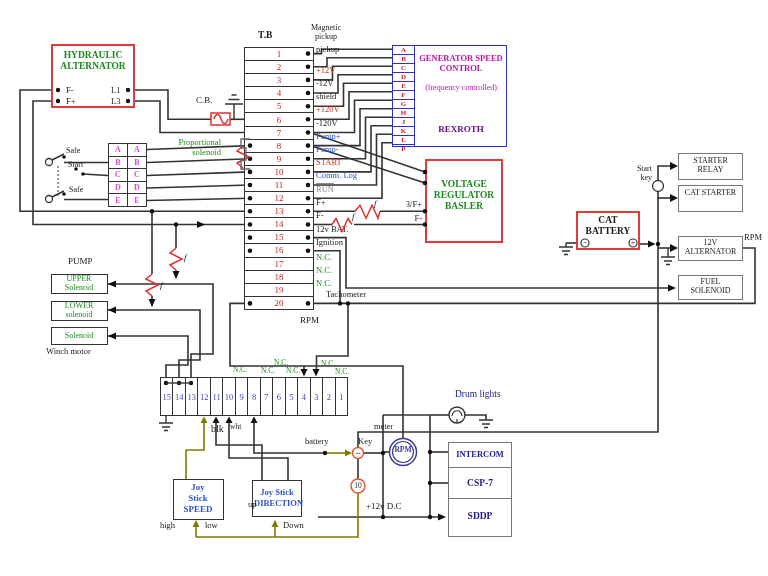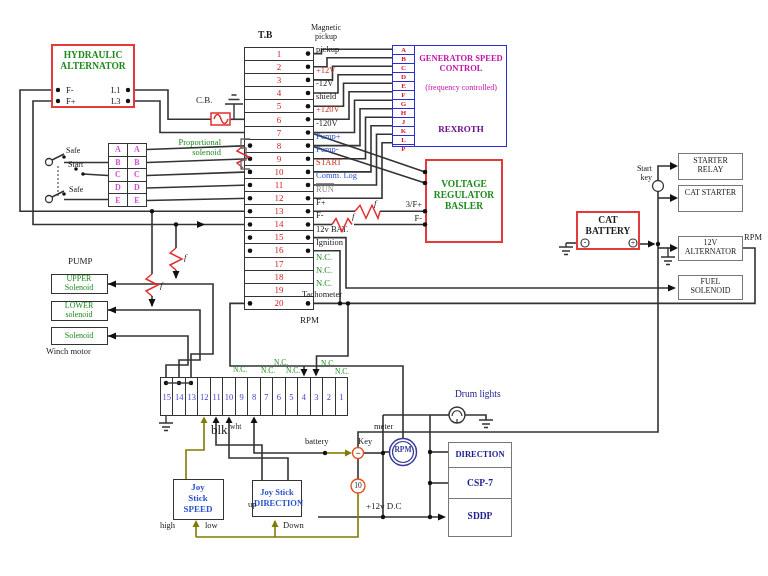--- a/index.html
+++ b/index.html
@@ -219,21 +219,21 @@
   <div class="lbl c-red" style="left:316px;top:158px;">START</div>
   <div class="lbl c-blue" style="left:316px;top:171px;">Comm. Log</div>
   <div class="lbl c-gray" style="left:316px;top:185px;">RUN</div>
   <div class="lbl c-black" style="left:316px;top:198px;">F+</div>
   <div class="lbl c-black" style="left:316px;top:211px;">F-</div>
   <div class="lbl c-black" style="left:316px;top:225px;">12v BAT.</div>
   <div class="lbl c-black" style="left:316px;top:238px;">Ignition</div>
   <div class="lbl c-green" style="left:316px;top:253px;">N.C.</div>
   <div class="lbl c-green" style="left:316px;top:266px;">N.C.</div>
   <div class="lbl c-green" style="left:316px;top:279px;">N.C.</div>
-  <div class="lbl c-black" style="left:302px;top:290px;">Tachometer</div>
+  <div class="lbl c-black" style="left:313px;top:290px;padding-left:13px;">Tachometer</div>
   <div class="lbl" style="left:300px;top:315px;font-size:9px;">RPM</div>
 
   <div class="box blue-box" style="left:392px;top:45px;width:115px;height:102px;">
     <div style="position:absolute;left:0;top:0;width:22px;height:100%;border-right:1.6px solid #2d2dd2;box-sizing:border-box;">
       <div class="gsc-col">
           <div class="gsc-cell">A</div>
           <div class="gsc-cell">B</div>
           <div class="gsc-cell">C</div>
           <div class="gsc-cell">D</div>
           <div class="gsc-cell">E</div>
@@ -315,21 +315,21 @@
         <div class="bcell">2</div>
         <div class="bcell">1</div>
       </div>
   </div>
   <div class="lbl c-green" style="left:233px;top:366px;font-size:7.5px;">N.C.</div>
   <div class="lbl c-green" style="left:261px;top:367px;font-size:7.5px;">N.C.</div>
   <div class="lbl c-green" style="left:274px;top:359px;font-size:7.5px;">N.C.</div>
   <div class="lbl c-green" style="left:286px;top:367px;font-size:7.5px;">N.C.</div>
   <div class="lbl c-green" style="left:321px;top:360px;font-size:7.5px;">N.C.</div>
   <div class="lbl c-green" style="left:335px;top:368px;font-size:7.5px;">N.C.</div>
-  <div class="lbl" style="left:211px;top:423px;font-size:13px;">blk</div>
+  <div class="lbl" style="left:211px;top:423px;font-size:10px;">blk</div>
   <div class="lbl" style="left:230px;top:423px;font-size:7.5px;">wht</div>
 
   <div class="box blk-box" style="left:173px;top:479px;width:51px;height:41px;">
     <div class="lbl wrap ctr b c-blue" style="left:7px;top:2px;width:34px;font-size:9px;line-height:1.2;">Joy Stick SPEED</div>
   </div>
   <div class="box blk-box" style="left:252px;top:480px;width:50px;height:37px;">
     <div class="lbl wrap ctr b c-blue" style="left:1px;top:6px;width:46px;font-size:8.5px;line-height:1.25;">Joy Stick DIRECTION</div>
   </div>
   <div class="lbl" style="left:160px;top:521px;">high</div>
   <div class="lbl" style="left:205px;top:521px;">low</div>
@@ -341,21 +341,21 @@
   <div class="lbl ctr b" style="left:352px;top:447.5px;width:12px;font-size:9px;z-index:6;">−</div>
   <div class="lbl ctr" style="left:351px;top:481.5px;width:14px;font-size:7.5px;z-index:6;">10</div>
   <div class="lbl" style="left:366px;top:501px;font-size:9px;">+12v D.C</div>
 
   <div class="lbl" style="left:374px;top:422px;">meter</div>
   <div class="lbl ctr b" style="left:390px;top:446px;width:26px;font-size:7.5px;color:#3a3a99;z-index:6;">RPM</div>
 
   <div class="lbl c-navy" style="left:455px;top:389px;font-size:9.5px;">Drum lights</div>
   <div class="box gray-box" style="left:448px;top:442px;width:64px;height:95px;">
     <div class="stack-row" style="height:25px;">
-      <span class="lbl c-navy b" style="position:static;font-size:8.5px;">DIRECTION</span>
+      <span class="lbl c-navy b" style="position:static;font-size:8.5px;">INTERCOM</span>
     </div>
     <div class="stack-row" style="height:31px;">
       <span class="lbl c-navy b" style="position:static;font-size:9.5px;">CSP-7</span>
     </div>
     <div class="stack-row" style="height:35px;">
       <span class="lbl c-navy b" style="position:static;font-size:9.5px;">SDDP</span>
     </div>
   </div>
 
 

